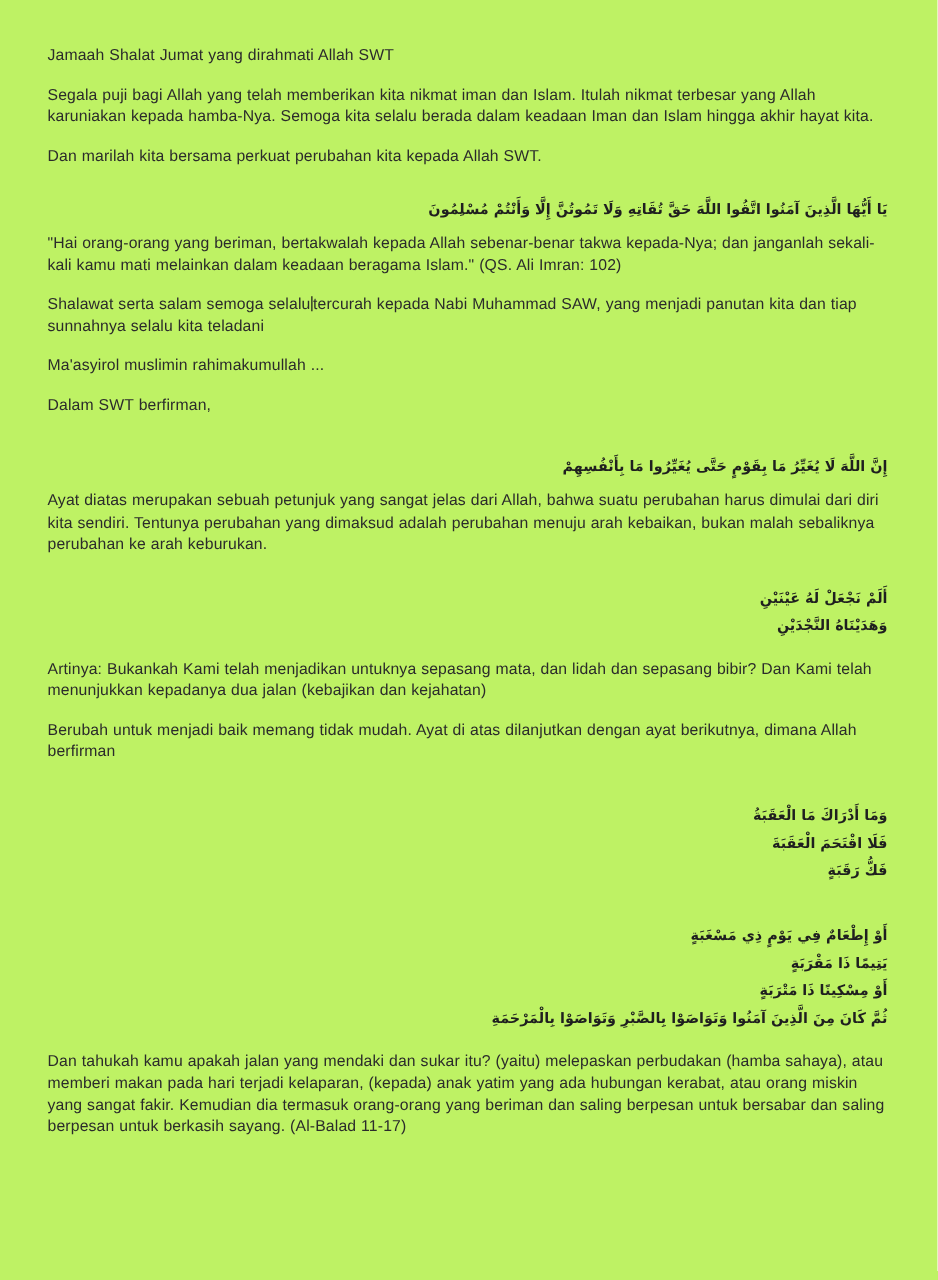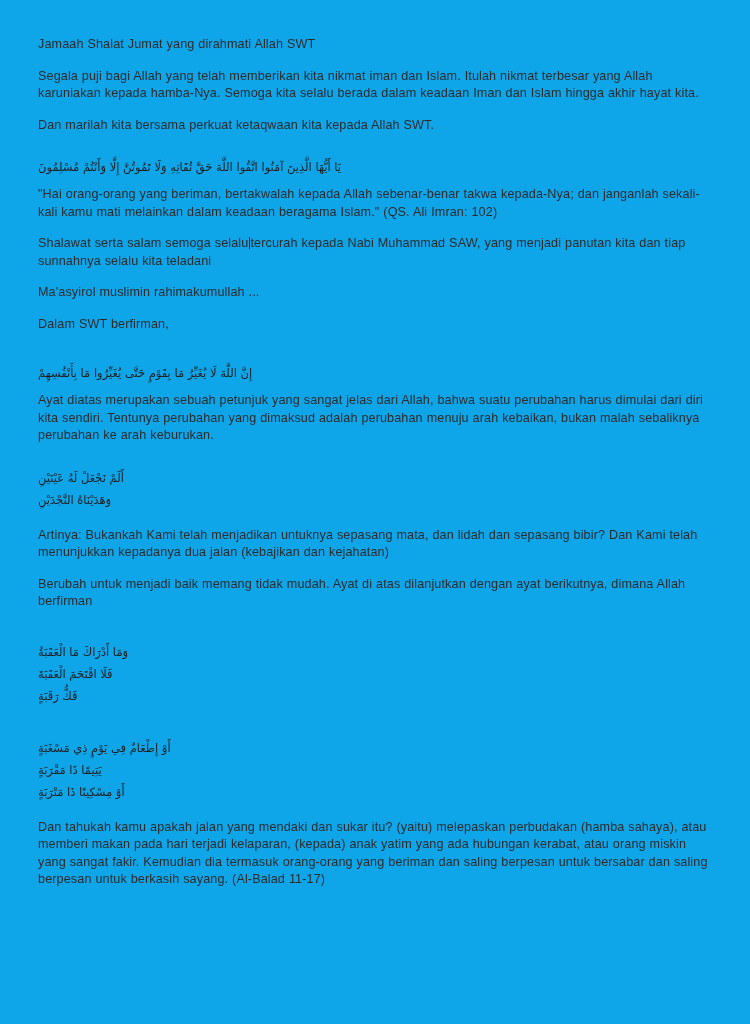--- a/index.html
+++ b/index.html
@@ -11,21 +11,21 @@
     width: 750px;
     height: 1024px;
     font-family: "Liberation Sans", sans-serif;
     color: #2b2b2b;
     -webkit-font-smoothing: antialiased;
   }
   .page {
     position: relative;
     width: 750px;
     height: 1024px;
-    background: #0ea5e9;
+    background: #bef264;
     box-sizing: border-box;
     padding: 36px 40px 0 38px;
     overflow: hidden;
   }
   .doc-body {
     width: 672px;
   }
   p.para {
     margin: 0 0 14px 0;
     font-size: 12.6px;
@@ -39,27 +39,27 @@
   }
   
   .ayat-block {
     direction: rtl;
     text-align: right;
     margin: 0;
     padding: 0;
   }
   .ayat-line {
     direction: rtl;
-    text-align: left;
+    text-align: right;
     font-family: "DejaVu Sans", sans-serif;
     font-size: 11.5px;
     line-height: 22px;
     color: #1f1f1f;
     white-space: nowrap;
-    font-weight: 400;
+    font-weight: 700;
   }
   
   .gap-sm { height: 8px; }
   .gap-md { height: 16px; }
   .gap-xl { height: 30px; }
 
   
   .caret {
     display: inline-block;
     width: 1px;
@@ -72,21 +72,21 @@
 </head>
 <body>
 
 <div class="page">
   <div class="doc-body">
 
     <p class="para">Jamaah Shalat Jumat yang dirahmati Allah SWT</p>
 
     <p class="para">Segala puji bagi Allah yang telah memberikan kita nikmat iman dan Islam. Itulah nikmat terbesar yang Allah karuniakan kepada hamba-Nya. Semoga kita selalu berada dalam keadaan Iman dan Islam hingga akhir hayat kita.</p>
 
-    <p class="para">Dan marilah kita bersama perkuat ketaqwaan kita kepada Allah SWT.</p>
+    <p class="para">Dan marilah kita bersama perkuat perubahan kita kepada Allah SWT.</p>
 
     <div class="gap-sm"></div>
 
     <div class="ayat-block">
       <div class="ayat-line">يَا أَيُّهَا الَّذِينَ آمَنُوا اتَّقُوا اللَّهَ حَقَّ تُقَاتِهِ وَلَا تَمُوتُنَّ إِلَّا وَأَنْتُمْ مُسْلِمُونَ</div>
     </div>
 
     <div class="gap-sm"></div>
 
     <p class="para">"Hai orang-orang yang beriman, bertakwalah kepada Allah sebenar-benar takwa kepada-Nya; dan janganlah sekali-kali kamu mati melainkan dalam keadaan beragama Islam." (QS. Ali Imran: 102)</p>
@@ -130,20 +130,21 @@
       <div class="ayat-line">فَلَا اقْتَحَمَ الْعَقَبَةَ</div>
       <div class="ayat-line">فَكُّ رَقَبَةٍ</div>
     </div>
 
     <div class="gap-xl"></div>
 
     <div class="ayat-block">
       <div class="ayat-line">أَوْ إِطْعَامٌ فِي يَوْمٍ ذِي مَسْغَبَةٍ</div>
       <div class="ayat-line">يَتِيمًا ذَا مَقْرَبَةٍ</div>
       <div class="ayat-line">أَوْ مِسْكِينًا ذَا مَتْرَبَةٍ</div>
+      <div class="ayat-line">ثُمَّ كَانَ مِنَ الَّذِينَ آمَنُوا وَتَوَاصَوْا بِالصَّبْرِ وَتَوَاصَوْا بِالْمَرْحَمَةِ</div>
     </div>
 
     <div class="gap-md"></div>
 
     <p class="para">Dan tahukah kamu apakah jalan yang mendaki dan sukar itu? (yaitu) melepaskan perbudakan (hamba sahaya), atau memberi makan pada hari terjadi kelaparan, (kepada) anak yatim yang ada hubungan kerabat, atau orang miskin yang sangat fakir. Kemudian dia termasuk orang-orang yang beriman dan saling berpesan untuk bersabar dan saling berpesan untuk berkasih sayang. (Al-Balad 11-17)</p>
 
   </div>
 </div>
 
 </body></html>

